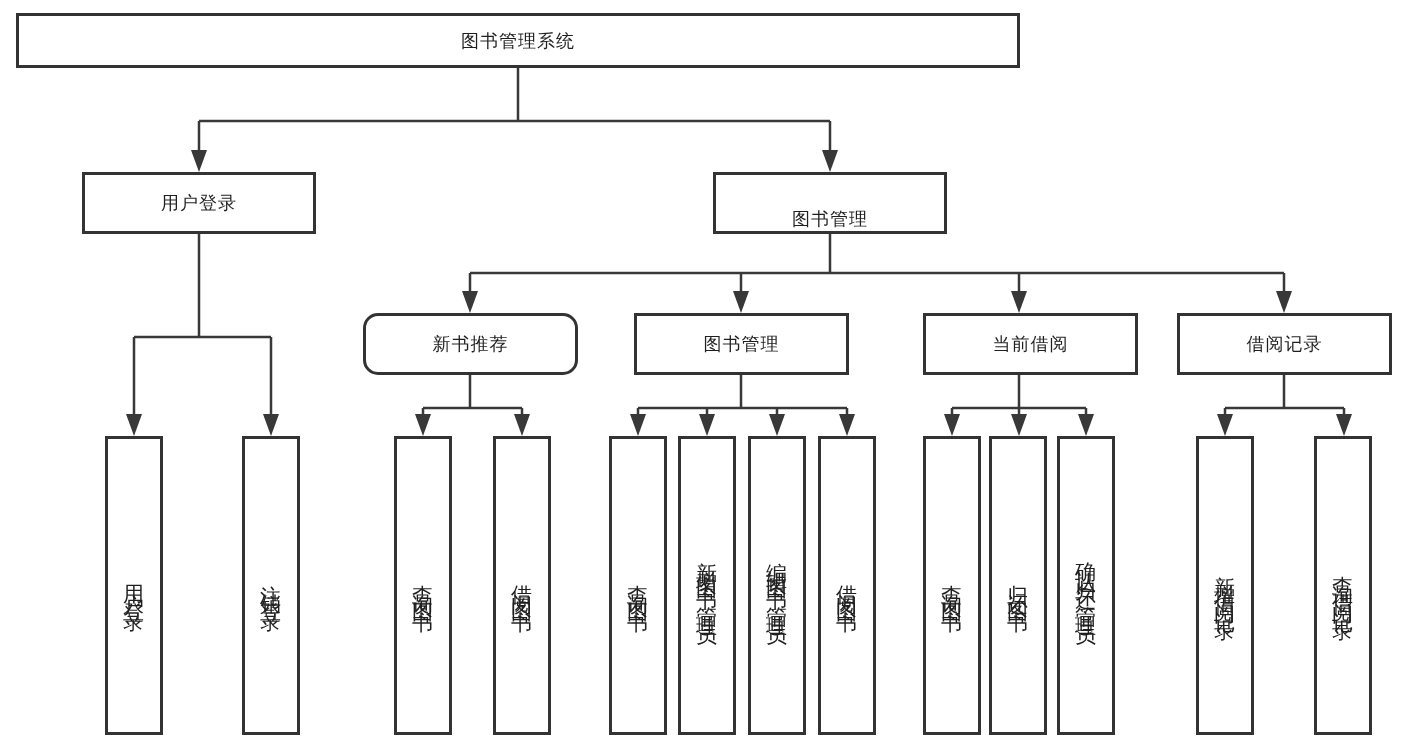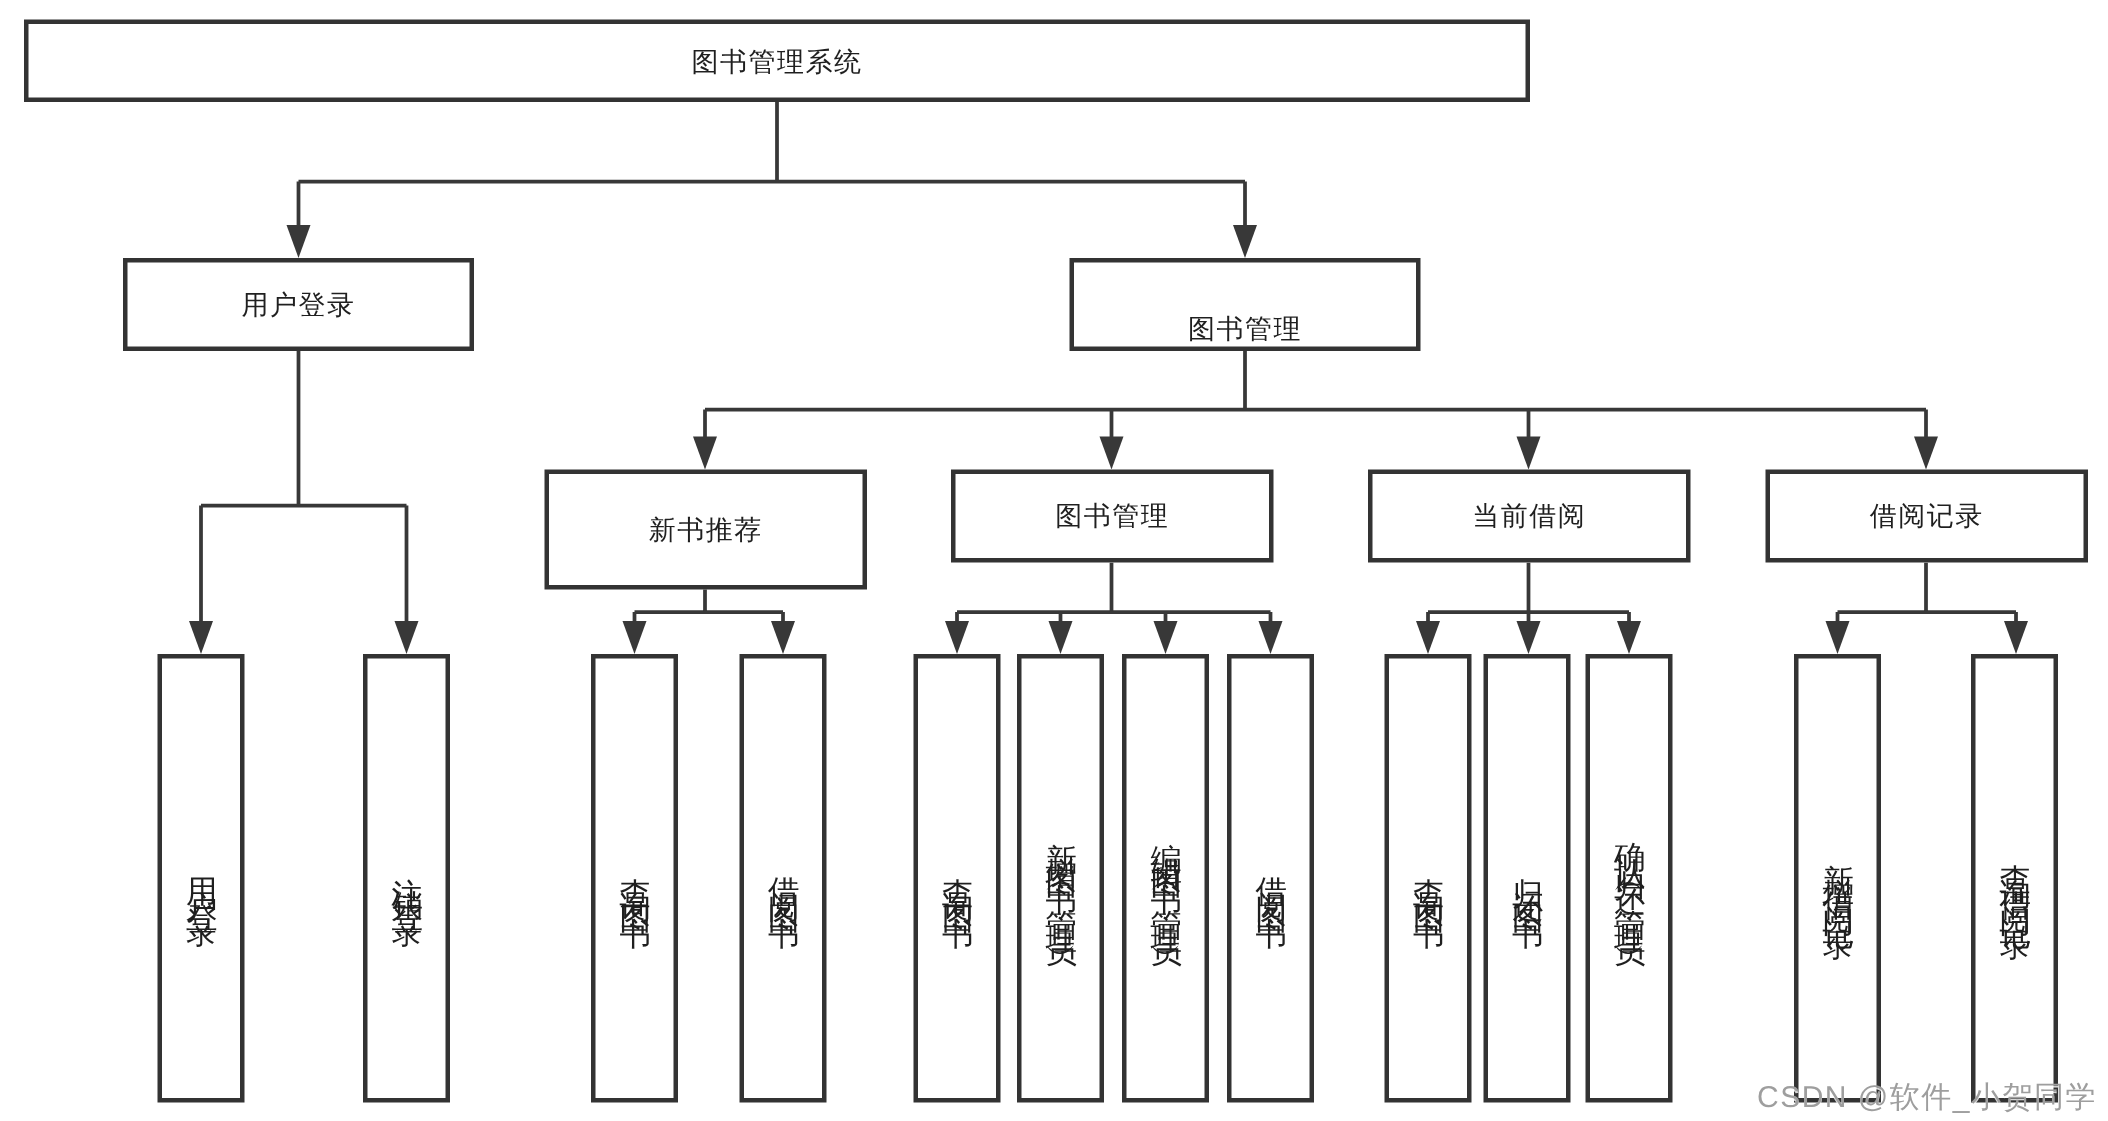--- a/index.html
+++ b/index.html
@@ -19,21 +19,21 @@
   }
   .node.v .lbl{
     writing-mode:vertical-rl;text-orientation:mixed;
     font-size:21px;color:#1f1f1f;letter-spacing:9px;line-height:1;
     white-space:nowrap;
   }
   
   #n-root{left:16px;top:13px;width:1004px;height:55px;}
   #n-user-login{left:82px;top:172px;width:234px;height:62px;}
   #n-book-mgmt{left:713px;top:172px;width:234px;height:62px;}
-  #n-new-book-rec{left:363px;top:313px;width:215px;height:80px;}
+  #n-new-book-rec{left:363px;top:313px;width:215px;height:62px;border-radius:15px;}
   #n-book-borrow{left:634px;top:313px;width:215px;height:62px;}
   #n-current-borrow{left:912px;top:313px;width:215px;height:62px;}
   #n-borrow-record{left:1177px;top:313px;width:215px;height:62px;}
   .leaf{top:436px;width:58px;height:299px;}
   #n-leaf-user-login{left:105px;}
   #n-leaf-logout{left:242px;}
   #n-nbr-query{left:394px;}
   #n-nbr-borrow{left:493px;}
   #n-bb-query{left:609px;}
   #n-bb-add{left:678px;}
@@ -97,21 +97,21 @@
   <div class="node h" id="n-book-mgmt" style="border-color: rgb(51, 51, 51); background: rgb(255, 255, 255); align-items: flex-end;">
     <span class="lbl" style="color: rgb(31, 31, 31);">图书管理</span>
   </div>
 
   <div class="node h" id="n-new-book-rec" style="border-color: rgb(51, 51, 51); background: rgb(255, 255, 255);">
     <span class="lbl" style="color: rgb(31, 31, 31);">新书推荐</span>
   </div>
   <div class="node h" id="n-book-borrow" style="border-color: rgb(51, 51, 51); background: rgb(255, 255, 255);">
     <span class="lbl" style="color: rgb(31, 31, 31);">图书管理</span>
   </div>
-  <div class="node h" id="n-current-borrow" style="border-color: rgb(51, 51, 51); background: rgb(255, 255, 255);">
+  <div class="node h" id="n-current-borrow" style="border-color: rgb(51, 51, 51); background: rgb(255, 255, 255); margin-left: 11px;">
     <span class="lbl" style="color: rgb(31, 31, 31);">当前借阅</span>
   </div>
   <div class="node h" id="n-borrow-record" style="border-color: rgb(51, 51, 51); background: rgb(255, 255, 255);">
     <span class="lbl" style="color: rgb(31, 31, 31);">借阅记录</span>
   </div>
 
   <div class="node v leaf" id="n-leaf-user-login" style="border-color: rgb(51, 51, 51); background: rgb(255, 255, 255);">
     <span class="lbl" style="color: rgb(31, 31, 31);">用户登录</span>
   </div>
   <div class="node v leaf" id="n-leaf-logout" style="border-color: rgb(51, 51, 51); background: rgb(255, 255, 255);">
@@ -144,14 +144,13 @@
   <div class="node v leaf" id="n-cb-confirm" style="border-color: rgb(51, 51, 51); background: rgb(255, 255, 255);">
     <span class="lbl" style="color: rgb(31, 31, 31);">确认归还（管理员）</span>
   </div>
   <div class="node v leaf" id="n-br-add" style="border-color: rgb(51, 51, 51); background: rgb(255, 255, 255);">
     <span class="lbl" style="color: rgb(31, 31, 31);">新增借阅记录</span>
   </div>
   <div class="node v leaf" id="n-br-query" style="border-color: rgb(51, 51, 51); background: rgb(255, 255, 255);">
     <span class="lbl" style="color: rgb(31, 31, 31);">查询借阅记录</span>
   </div>
 
-  <div id="watermark" style="color: rgb(158, 158, 158);">CSDN @软件_小贺同学</div>
 </div>
 
 </body></html>

